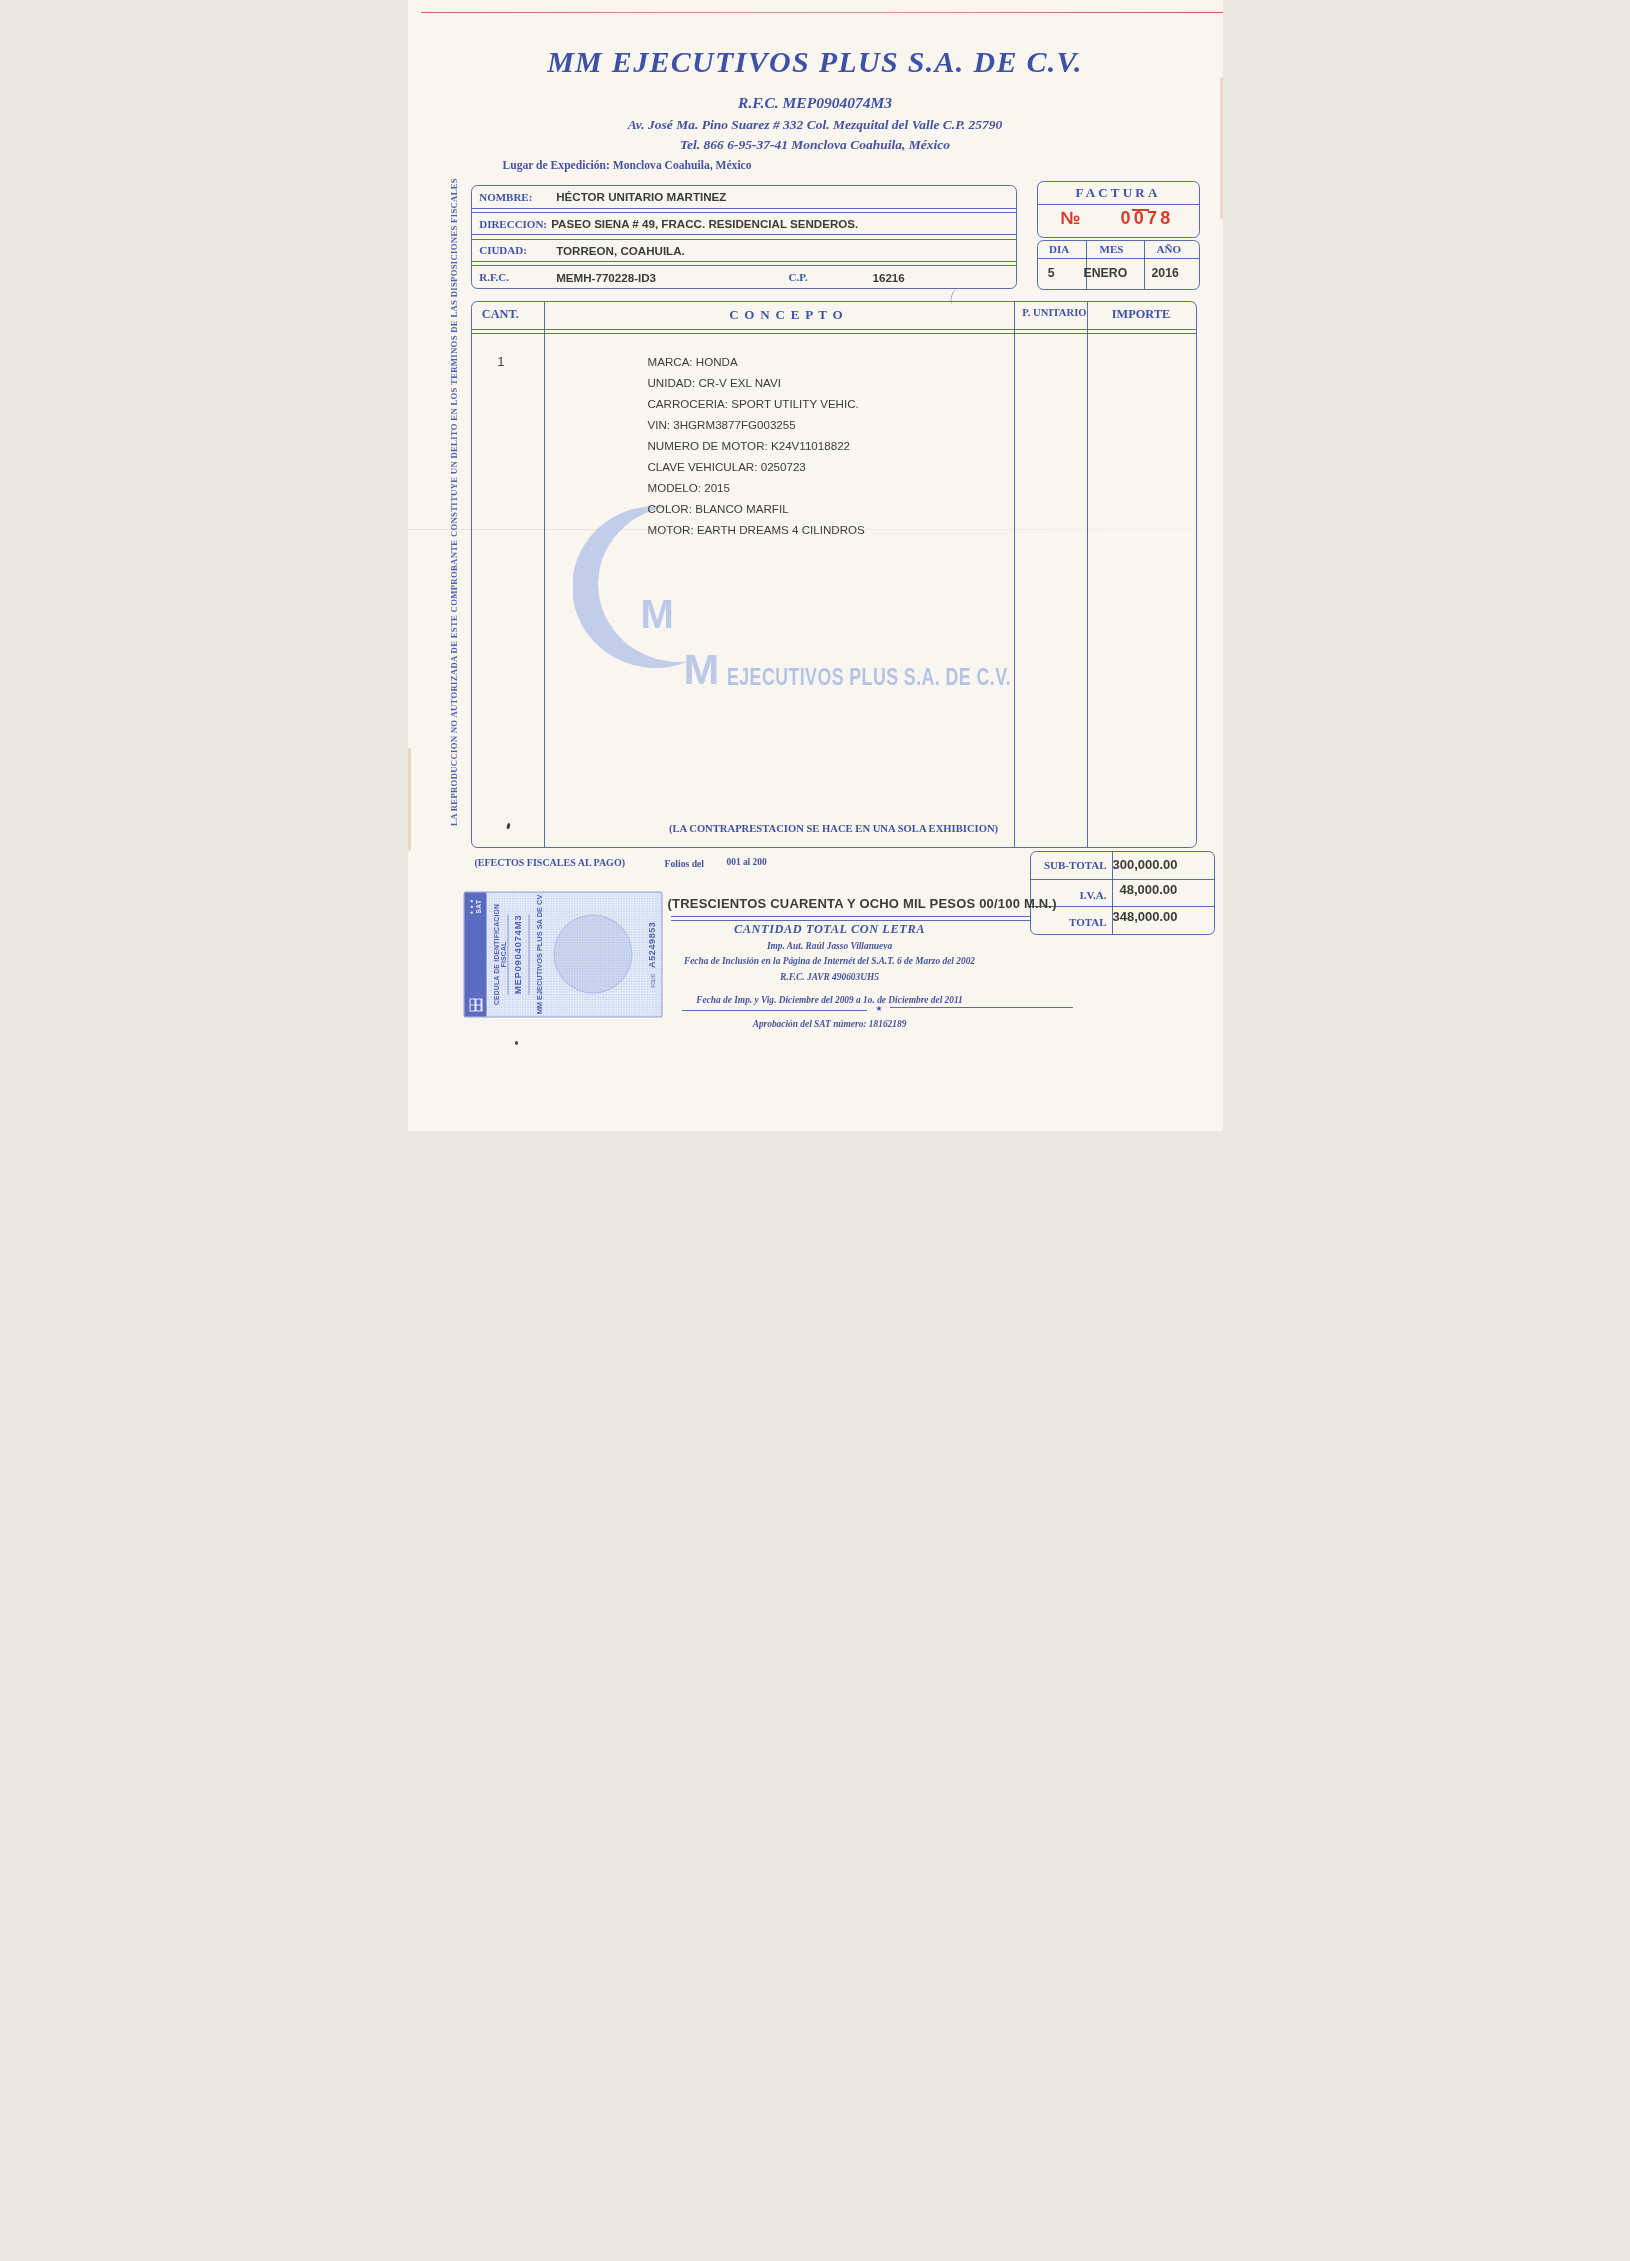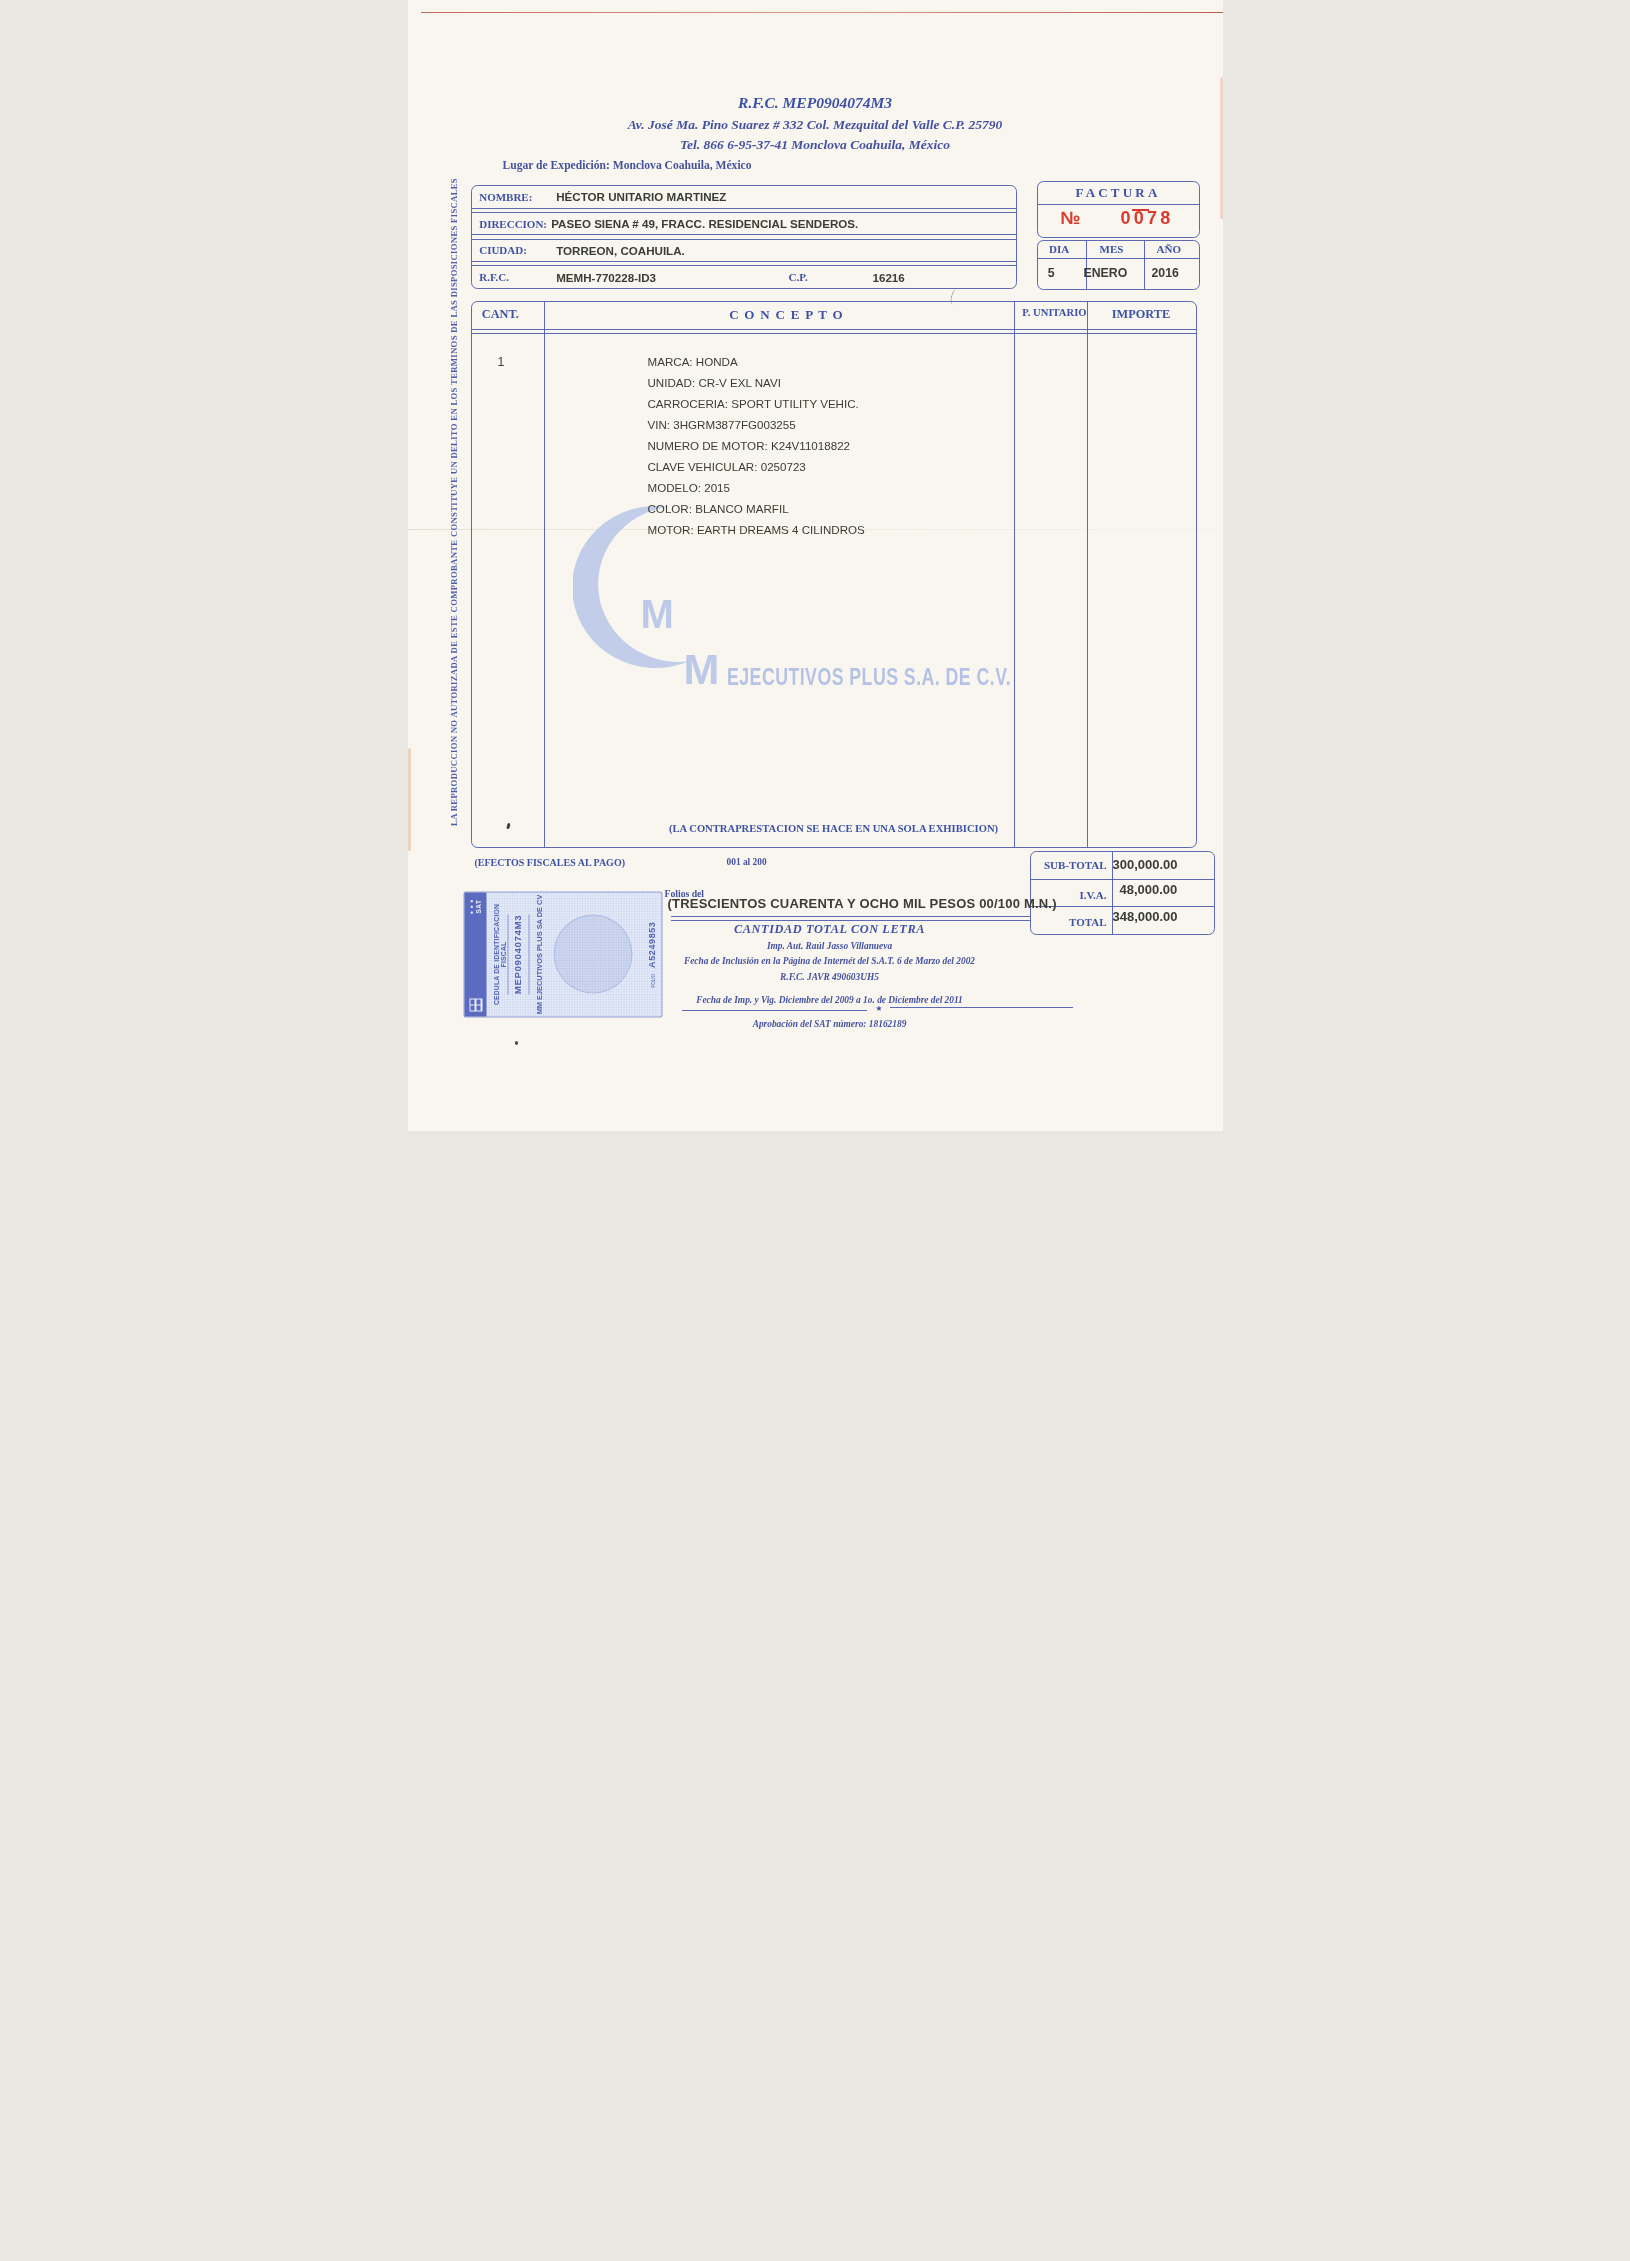--- a/index.html
+++ b/index.html
@@ -63,21 +63,21 @@
   .cant-val{position:absolute;left:26px;top:53px;font-size:12.3px;}
   .concepto-lines{position:absolute;left:176px;top:49px;display:flex;flex-direction:column;z-index:3;}
   .concepto-lines span{font-size:11.6px;font-weight:400;line-height:21px;}
   .contraprest{position:absolute;left:72px;top:521px;width:580px;text-align:center;font-size:10.6px;font-weight:bold;color:#3d51a6;}
   
   .wm{z-index:1;}
   .wm-m{font-family:"Liberation Sans",sans-serif;font-weight:800;color:var(--wm);opacity:.85;}
   .wm-text{left:319px;top:663px;font-family:"Liberation Sans",sans-serif;font-weight:800;font-size:24px;letter-spacing:0.6px;color:#adbde5;transform:scaleX(.74);transform-origin:left;opacity:.9;white-space:nowrap;}
   
   .efectos{left:67px;top:857px;font-size:10px;font-weight:bold;color:#3d51a6;}
-  .folios-l{left:257px;top:888px;font-size:9.7px;font-weight:bold;color:#44529f;text-align:right;}
+  .folios-l{left:257px;top:858px;font-size:9.7px;font-weight:bold;color:#44529f;text-align:right;}
   .folios-r{left:319px;top:857px;font-size:9.4px;font-weight:600;color:#44529f;}
   .totbox{left:622px;top:851px;width:166px;height:82px;border:1.9px solid var(--blue-soft);border-radius:6.4px;z-index:4;padding-left:17px;}
   .totv{position:absolute;left:81px;top:0;bottom:0;border-left:1.3px solid var(--blue-soft);}
   .totsep1{position:absolute;left:0;top:27px;width:100%;border-top:1.3px solid var(--blue-soft);}
   .totsep2{position:absolute;left:0;top:54px;width:100%;border-top:1.3px solid var(--blue-soft);}
   .totlabel{position:absolute;font-size:11px;font-weight:bold;color:#3d51a6;}
   .totval{position:absolute;font-size:13px;font-weight:600;}
   
   .words{left:260px;top:896px;font-size:13px;font-weight:600;letter-spacing:0.2px;z-index:5;}
   .dblline{left:263px;top:916px;width:359px;height:2.6px;border-top:1.3px solid var(--blue-soft);border-bottom:1.3px solid var(--blue-soft);}
@@ -124,20 +124,21 @@
 <div class="page">
 
   <div class="abs scan-topline"></div>
   <div class="abs crease"></div>
   <div class="abs edge-smudge-l"></div>
   <div class="abs edge-smudge-r"></div>
   <div class="abs speck1"></div>
   <div class="abs speck2"></div>
   <div class="abs squiggle"></div>
 
+  <div class="abs serif center company">MM EJECUTIVOS PLUS S.A. DE C.V.</div>
   <div class="abs serif center hline1">R.F.C. MEP0904074M3</div>
   <div class="abs serif center hline2">Av. José Ma. Pino Suarez # 332   Col. Mezquital del Valle    C.P. 25790</div>
   <div class="abs serif center hline3">Tel. 866 6-95-37-41    Monclova Coahuila, México</div>
   <div class="abs serif expedicion">Lugar de Expedición: Monclova Coahuila, México</div>
 
   <div class="abs custbox">
     <div class="crow">
       <span class="clabel serif">NOMBRE:</span>
       <span class="cval sans">HÉCTOR UNITARIO MARTINEZ</span>
     </div>

